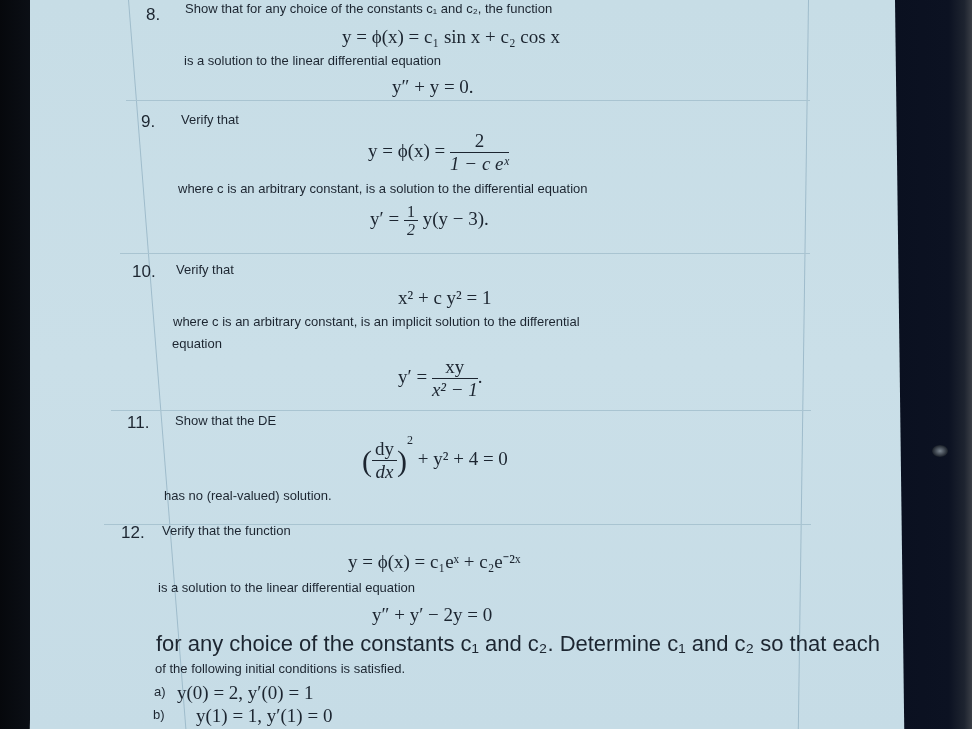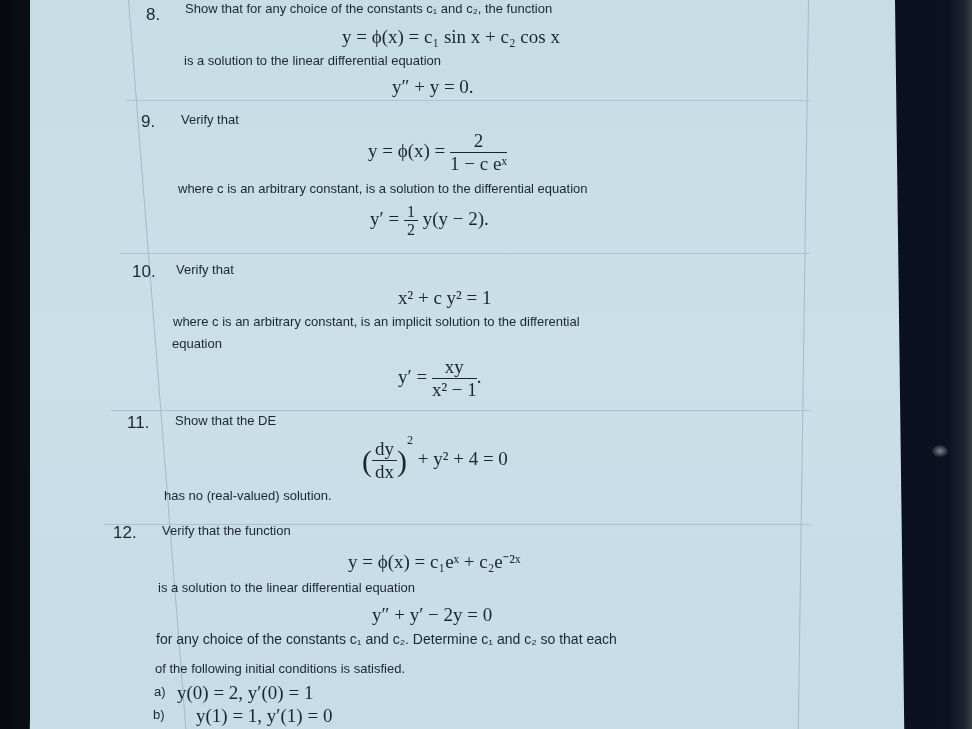--- a/index.html
+++ b/index.html
@@ -16,21 +16,21 @@
   .bezel-btn{position:absolute;left:932px;top:445px;width:16px;height:12px;border-radius:50%;
     background:radial-gradient(#7c8690,#1a2029 70%);}
   .table{position:absolute;left:0;top:0;width:972px;height:729px;}
   .vline{position:absolute;width:1px;background:#9fbccb;}
   .hline{position:absolute;height:1px;background:#a9c4d1;}
   .num{position:absolute;font-size:17px;}
   .txt{position:absolute;font-size:13px;white-space:nowrap;}
   .math{position:absolute;font-family:"Liberation Serif",serif;font-size:19px;white-space:nowrap;}
   .frac{display:inline-block;vertical-align:middle;text-align:center;}
   .frac .n{display:block;border-bottom:1px solid #1c2530;padding:0 3px;line-height:22px;}
-  .frac .d{display:block;line-height:22px;}
+  .frac .d{display:block;line-height:22px;font-style:italic;}
   sub,sup{font-size:12px;}
 </style>
 </head>
 <body>
 
 <div class="bezel-left"></div>
 <div class="screen"></div>
 <div class="bezel-right"></div>
 <div class="bezel-btn"></div>
 
@@ -55,21 +55,21 @@
     <span class="num" style="left:141px;top:112px;">9.</span>
     <span class="txt" style="left:181px;top:112px;">Verify that</span>
     <span class="math" style="left:368px;top:130px;">
       <span>y = ϕ(x) =</span>
       <span class="frac"><span class="n">2</span><span class="d">1 − c eˣ</span></span>
     </span>
     <span class="txt" style="left:178px;top:181px;">where c is an arbitrary constant, is a solution to the differential equation</span>
     <span class="math" style="left:370px;top:203px;">
       <span>y′ =</span>
       <span class="frac" style="font-size:16px;"><span class="n" style="line-height:17px;">1</span><span class="d" style="line-height:17px;">2</span></span>
-      <span>y(y − 2).</span>
+      <span>y(y − 3).</span>
     </span>
   </div>
 
   <div>
     <span class="num" style="left:132px;top:262px;">10.</span>
     <span class="txt" style="left:176px;top:262px;">Verify that</span>
     <span class="math" style="left:392px;top:287px;margin-left:6px;">x² + c y² = 1</span>
     <span class="txt" style="left:173px;top:314px;">where c is an arbitrary constant, is an implicit solution to the differential</span>
     <span class="txt" style="left:172px;top:336px;">equation</span>
     <span class="math" style="left:398px;top:356px;">
@@ -82,25 +82,25 @@
     <span class="num" style="left:127px;top:413px;">11.</span>
     <span class="txt" style="left:175px;top:413px;">Show that the DE</span>
     <span class="math" style="left:362px;top:438px;">
       <span style="font-size:30px;vertical-align:middle;">(</span><span class="frac"><span class="n">dy</span><span class="d">dx</span></span><span style="font-size:30px;vertical-align:middle;">)</span><sup style="position:relative;top:-14px;">2</sup>
       <span>+ y² + 4 = 0</span>
     </span>
     <span class="txt" style="left:164px;top:488px;">has no (real-valued) solution.</span>
   </div>
 
   <div>
-    <span class="num" style="left:113px;top:523px;">12.</span>
+    <span class="num" style="left:121px;top:523px;">12.</span>
     <span class="txt" style="left:162px;top:523px;">Verify that the function</span>
     <span class="math" style="left:348px;top:548px;">y = ϕ(x) = c₁eˣ + c₂e⁻²ˣ</span>
     <span class="txt" style="left:158px;top:580px;">is a solution to the linear differential equation</span>
     <span class="math" style="left:372px;top:604px;">y″ + y′ − 2y = 0</span>
-    <span class="txt" style="left:156px;top:631px;font-size:14px;">for any choice of the constants c₁ and c₂. Determine c₁ and c₂ so that each</span>
+    <span class="txt" style="left:156px;top:631px;font-size:22px;">for any choice of the constants c₁ and c₂. Determine c₁ and c₂ so that each</span>
     <span class="txt" style="left:155px;top:661px;">of the following initial conditions is satisfied.</span>
     <span class="txt" style="left:154px;top:684px;">a)</span>
     <span class="math" style="left:177px;top:682px;">y(0) = 2, y′(0) = 1</span>
     <span class="txt" style="left:153px;top:707px;">b)</span>
     <span class="math" style="left:176px;top:705px;margin-left:20px;">y(1) = 1, y′(1) = 0</span>
   </div>
 </div>
 
 </body></html>

